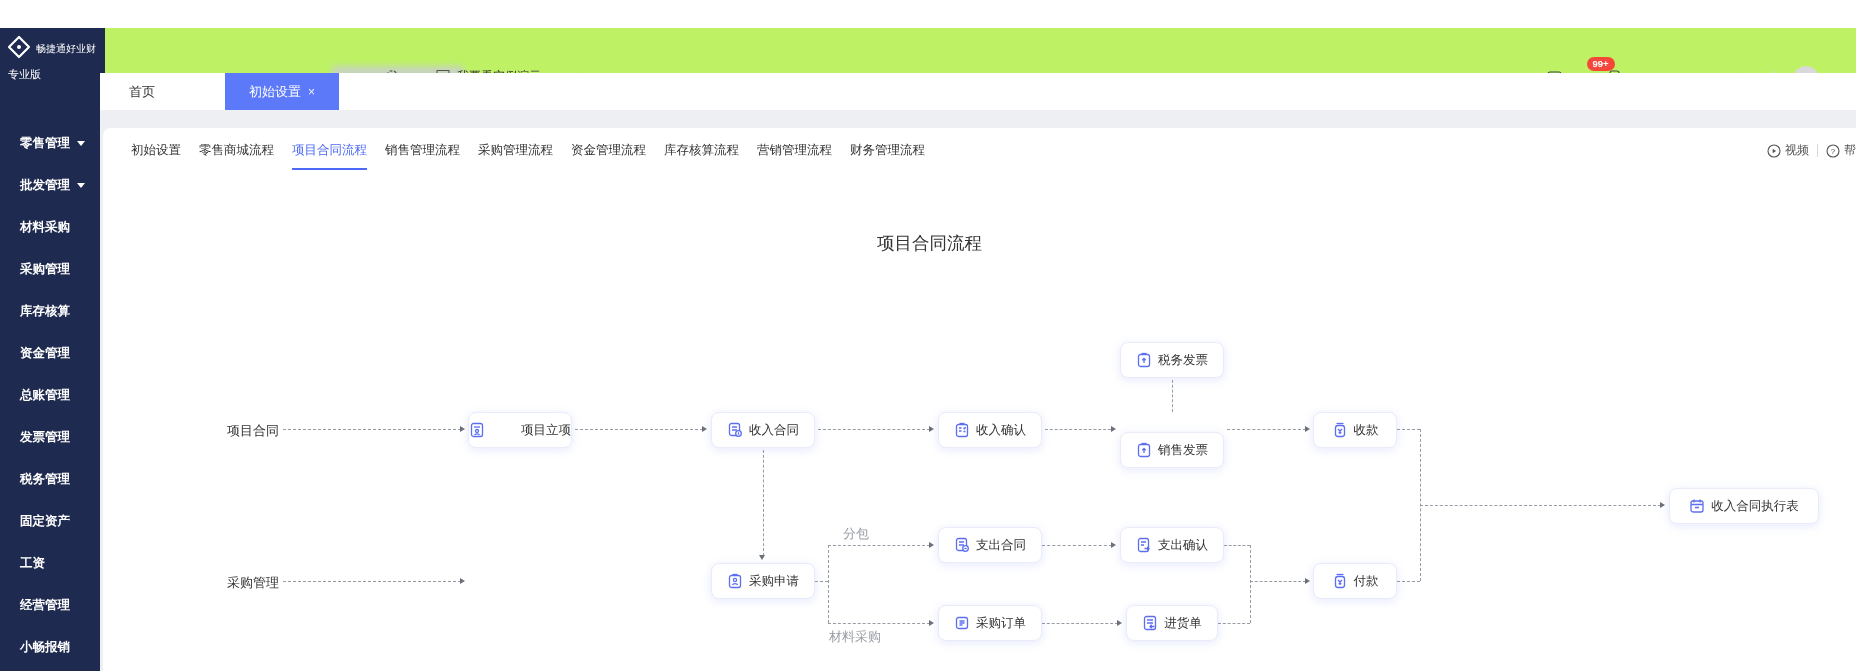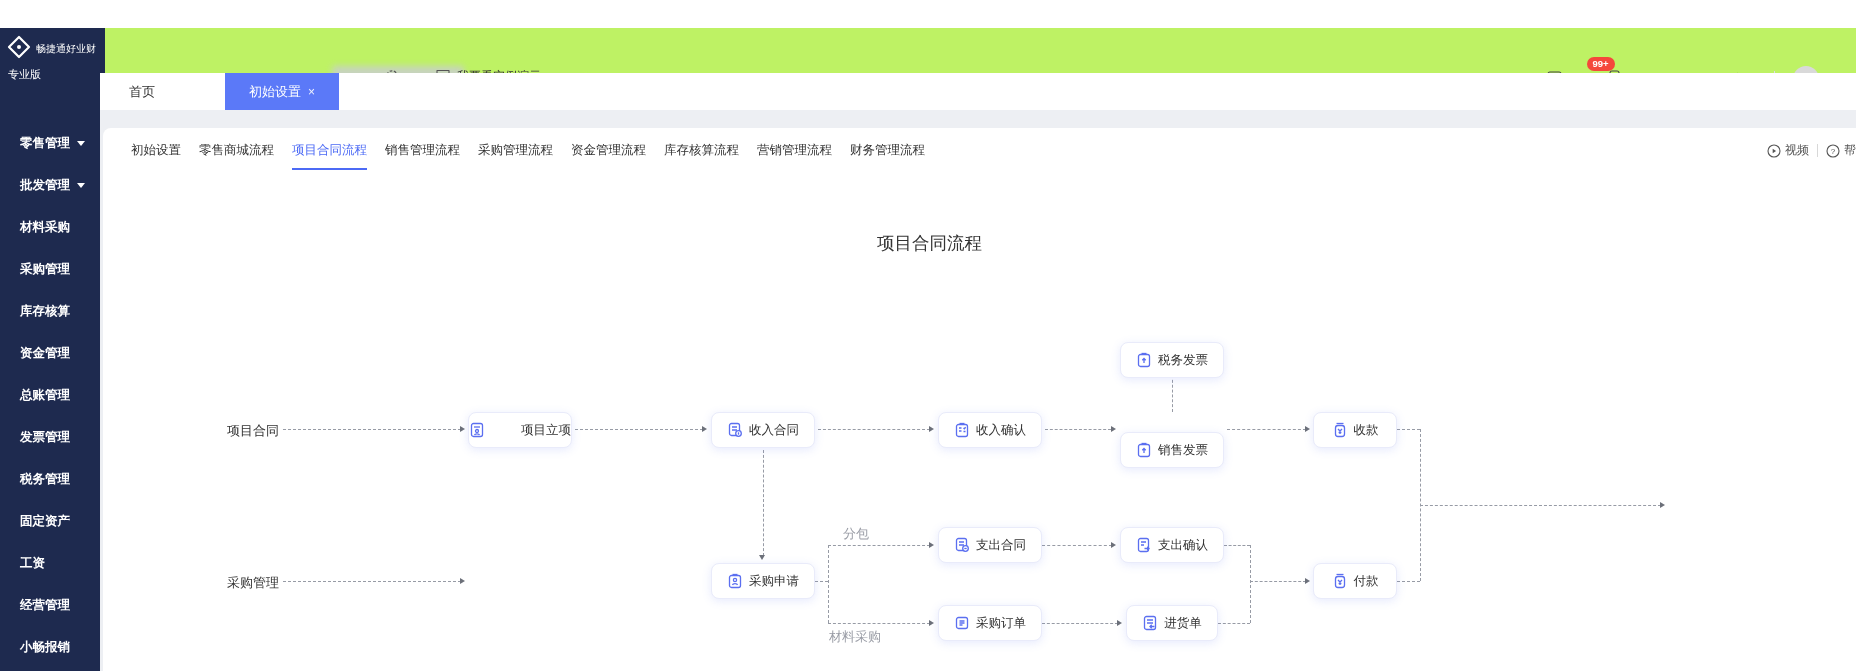--- a/index.html
+++ b/index.html
@@ -312,20 +312,27 @@
     <span>收款</span>
   </div>
   <div class="node" style="left:1017px; top:214px; width:104px;">
     <svg width="16" height="16" viewBox="0 0 16 16" fill="none" stroke="#5b6ff0" stroke-width="1.3">
           <rect x="2.5" y="2.5" width="11" height="12" rx="2"></rect>
           <path d="M5.5 1.5h5"></path>
           <path d="M8 11V6.5M6.3 8.2L8 6.5l1.7 1.7"></path>
         </svg>
     <span>税务发票</span>
   </div>
+  <div class="node" style="left:1566px; top:360px; width:150px;">
+    <svg width="16" height="16" viewBox="0 0 16 16" fill="none" stroke="#5b6ff0" stroke-width="1.3">
+          <rect x="2" y="3" width="12" height="11" rx="2"></rect>
+          <path d="M5 1.5v3M11 1.5v3M2 6.5h12M6 9.5h4"></path>
+        </svg>
+    <span>收入合同执行表</span>
+  </div>
   <div class="node" style="left:608px; top:435px; width:104px;">
     <svg width="16" height="16" viewBox="0 0 16 16" fill="none" stroke="#5b6ff0" stroke-width="1.3">
           <rect x="2.5" y="2.5" width="11" height="12" rx="2"></rect>
           <path d="M5.5 1.5h5"></path>
           <circle cx="8" cy="7" r="1.6"></circle>
           <path d="M5.5 12c.4-1.8 4.6-1.8 5 0"></path>
         </svg>
     <span>采购申请</span>
   </div>
   <div class="node" style="left:835px; top:399px; width:104px;">

